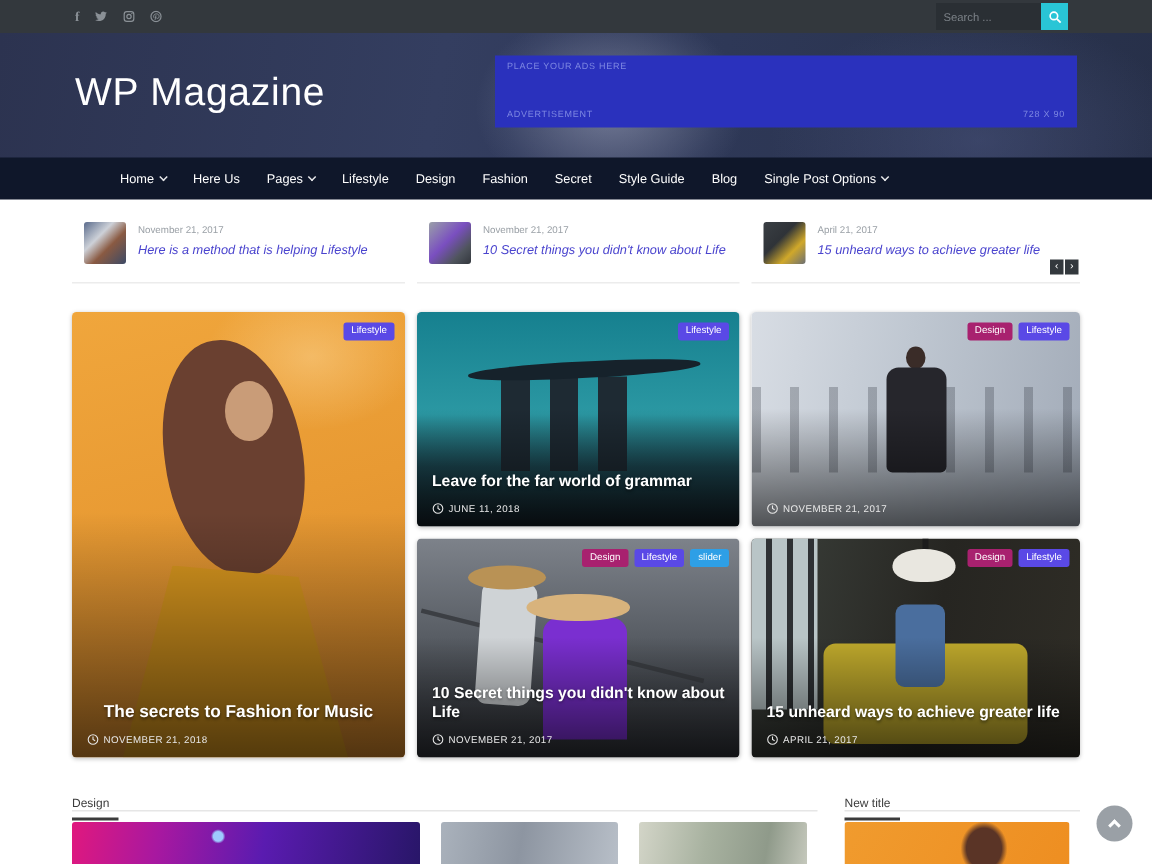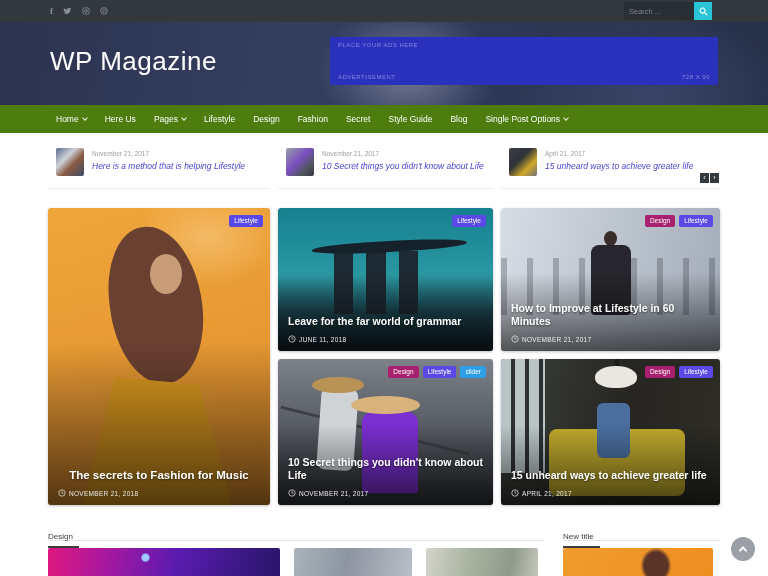--- a/index.html
+++ b/index.html
@@ -22,22 +22,22 @@
       radial-gradient(120px 90px at 53% 55%, rgba(170,175,200,.55), rgba(120,128,160,.15) 60%, transparent 75%),
       radial-gradient(200px 120px at 85% 80%, rgba(90,100,150,.35), transparent 70%),
       linear-gradient(100deg,#2c3350 0%, #343e60 38%, #2e3857 62%, #273049 100%); }
   .site-title { position:absolute; left:50px; top:24px; color:#ffffff; font-size:26px; font-weight:400; letter-spacing:.5px; }
   .adbox { position:absolute; left:330px; top:15px; width:388px; height:48px; background:#2a31bd; }
   .adbox .ad1 { position:absolute; left:8px; top:5px; font-size:6px; color:#7e88e2; letter-spacing:.5px; }
   .adbox .ad2 { position:absolute; left:8px; bottom:5px; font-size:6px; color:#7e88e2; letter-spacing:.5px; }
   .adbox .ad3 { position:absolute; right:8px; bottom:5px; font-size:6px; color:#7e88e2; letter-spacing:.5px; }
 
   
-  .nav { position:absolute; left:0; top:105px; width:768px; height:28px; background:#4d7c0f;
-    display:flex; align-items:center; padding-left:56px; }
+  .nav { position:absolute; left:0; top:105px; width:768px; height:28px; background:#0f172a;
+    display:flex; align-items:center; padding-left:80px; }
   .nav-item { color:#ffffff; font-size:8.5px; margin-right:18px; cursor:pointer; display:flex; align-items:center; white-space:nowrap; }
   .caret { display:inline-block; width:4px; height:4px; border-right:1px solid #fff; border-bottom:1px solid #fff;
     transform:rotate(45deg); margin-left:4px; margin-top:-3px; opacity:.9; }
 
   
   .ticker { position:absolute; left:48px; top:142px; width:672px;
     display:grid; grid-template-columns:222px 215px 219px; column-gap:8px; }
   .tick-item { display:flex; gap:8px; padding:6px 0 12px 8px; border-bottom:1px solid #ececec; }
   .tick-thumb { width:28px; height:28px; border-radius:2px; flex:none; cursor:pointer; }
   .th-1 { background:linear-gradient(135deg,#5a6b8c 0%,#cdd1d8 35%,#8a5a42 60%,#3c4a66 100%); }
@@ -288,21 +288,20 @@
       <div class="rack"></div>
         <div class="head"></div>
         <div class="body"></div>
     </div>
     <div class="overlay"></div>
     <div class="badges">
       <span class="badge b-design">Design</span>
       <span class="badge b-lifestyle">Lifestyle</span>
     </div>
     <div class="card-text">
-      <div class="card-title">How to Improve at Lifestyle in 60 Minutes</div>
       <div class="card-date">
         <span>
             <svg width="8" height="8" viewBox="0 0 10 10">
               <circle cx="5" cy="5" r="4" fill="none" stroke="#e8e8e8" stroke-width=".9"></circle>
               <path d="M5 2.6V5l1.8 1" fill="none" stroke="#e8e8e8" stroke-width=".9"></path>
             </svg>
           </span>
         <span>NOVEMBER 21, 2017</span>
       </div>
     </div>

